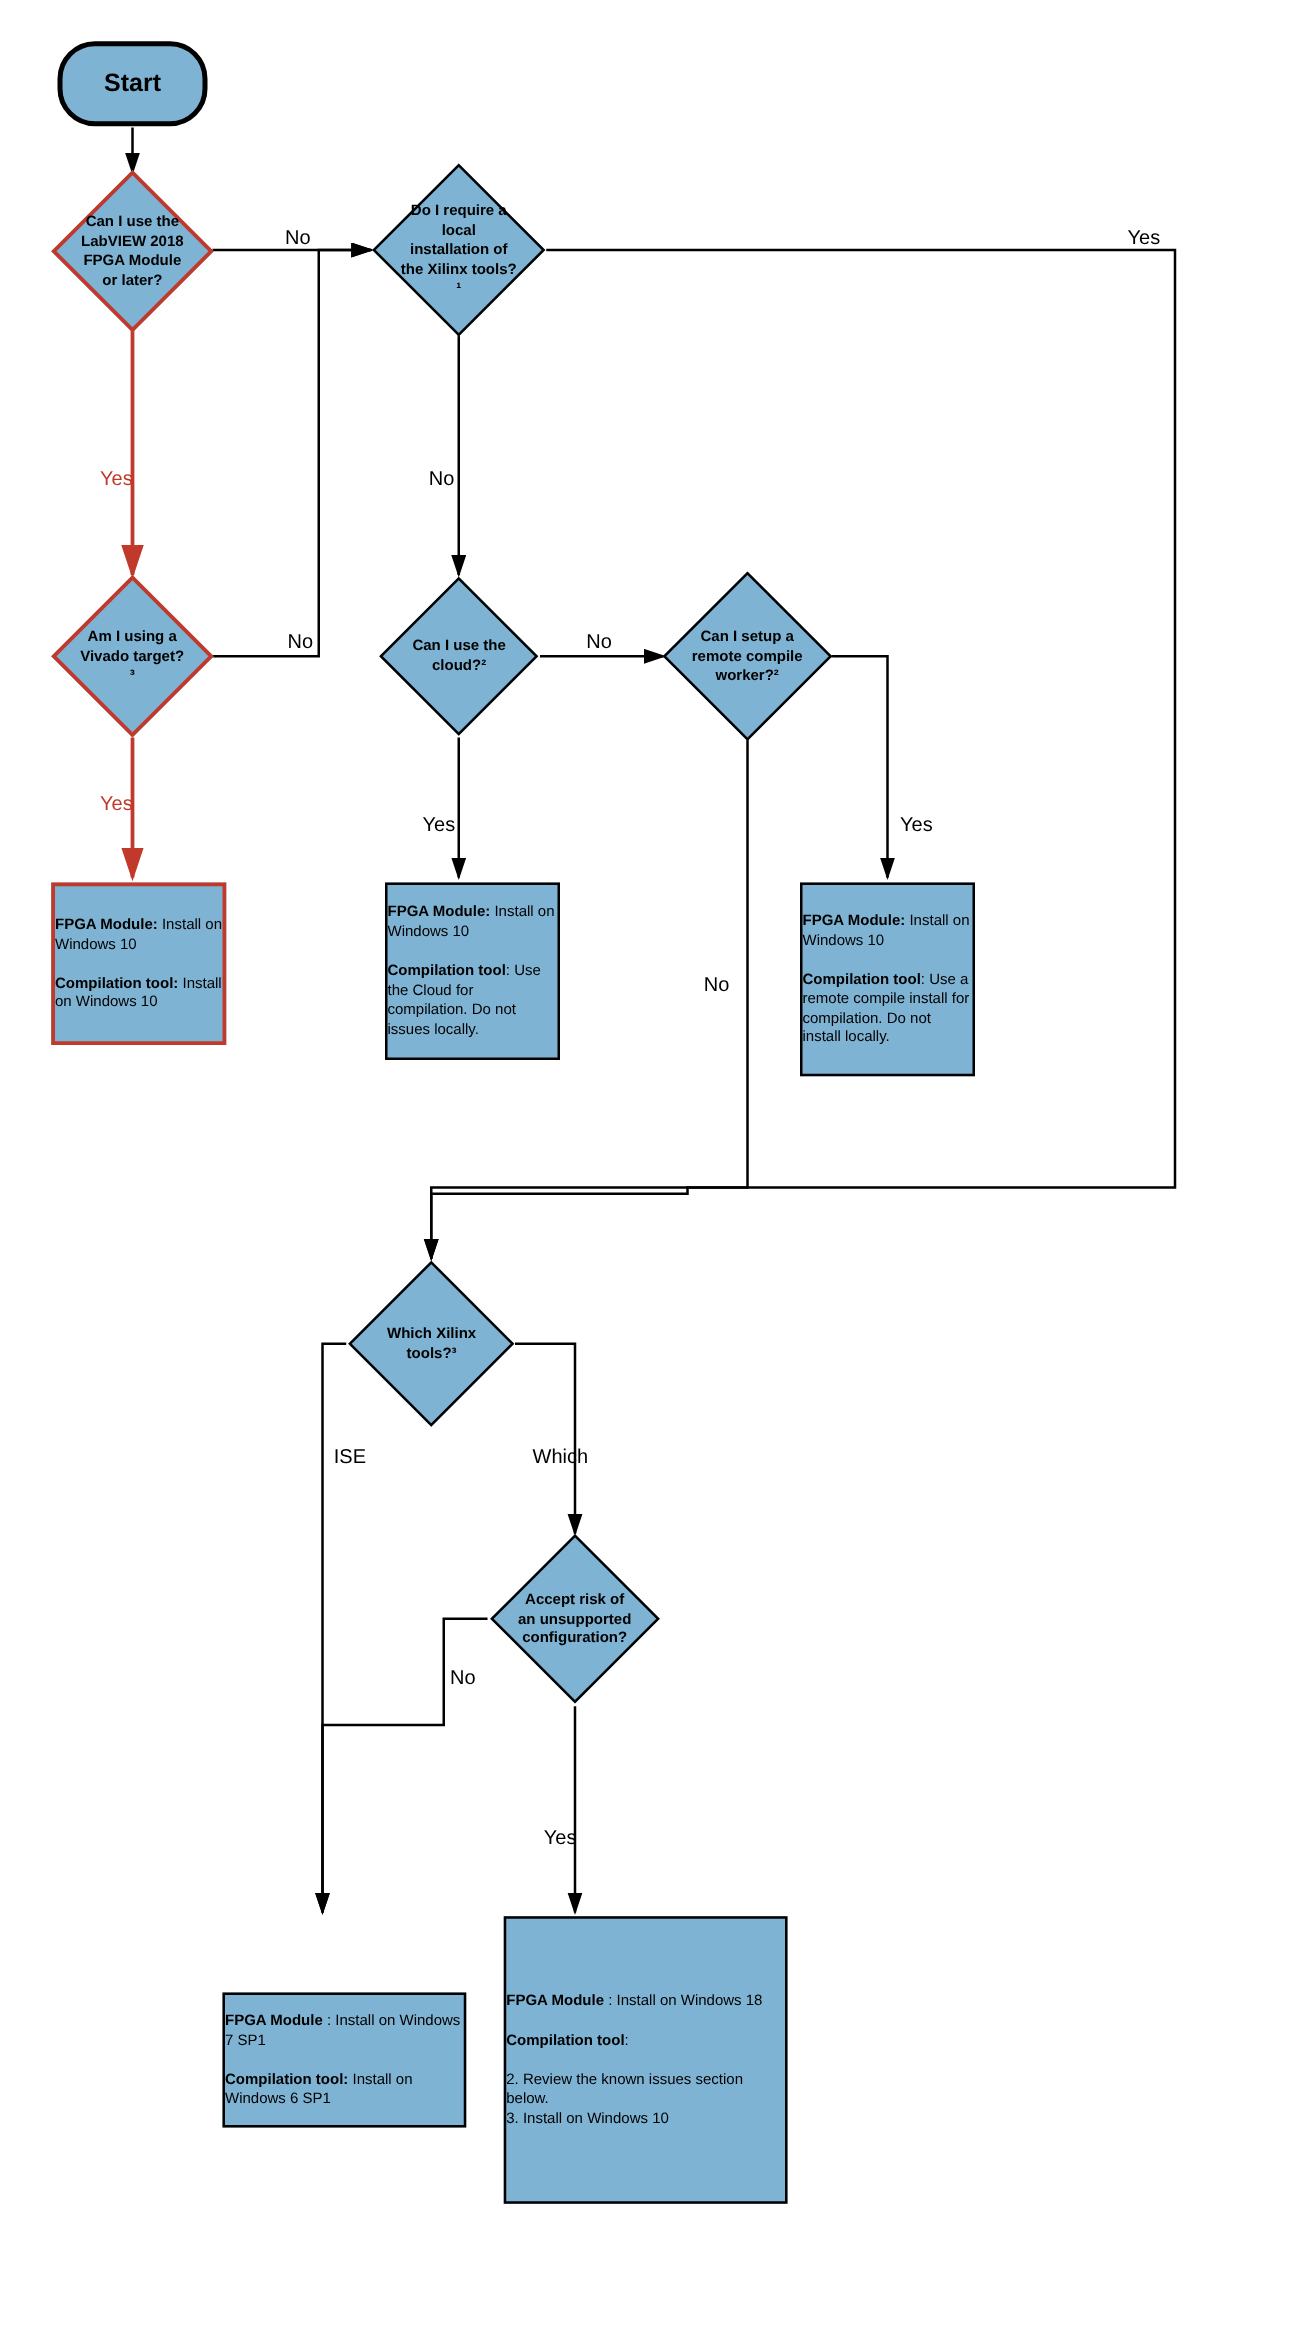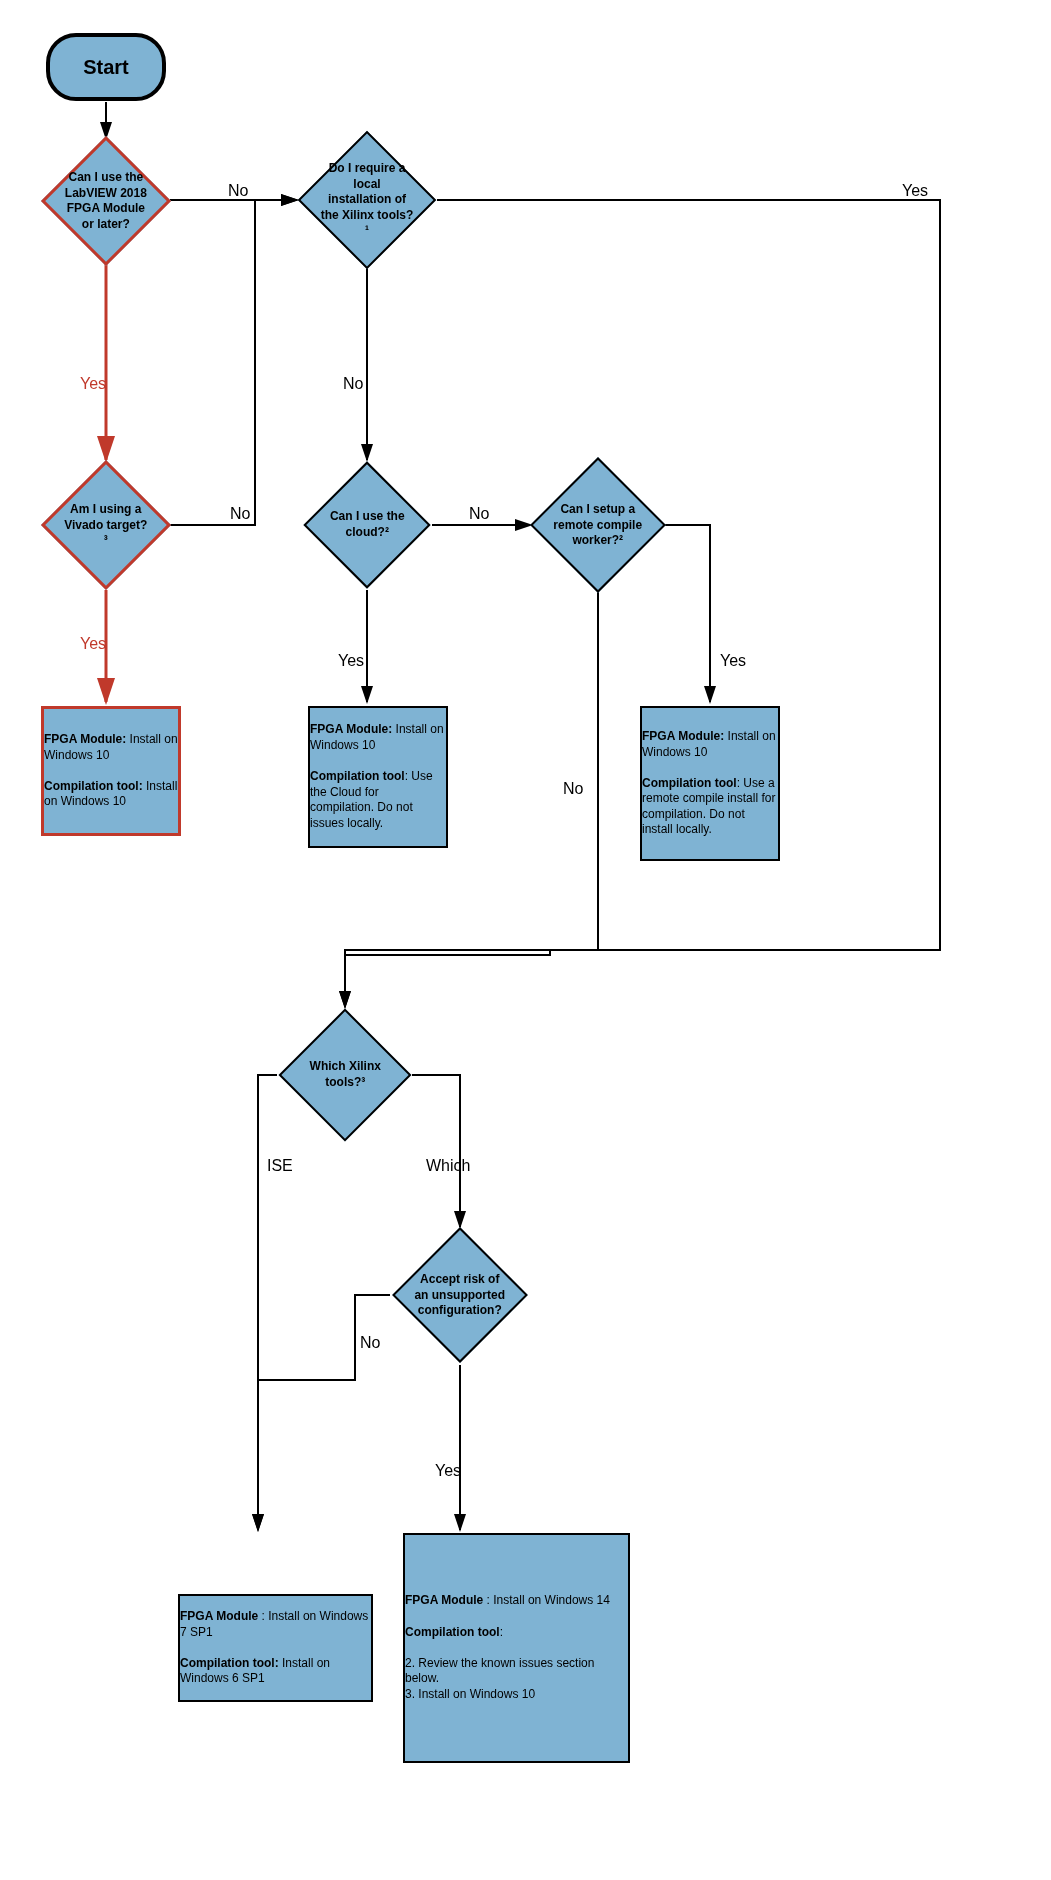--- a/index.html
+++ b/index.html
@@ -101,21 +101,21 @@
 
 <div class="node box" style="left:640px;top:706px;width:140px;height:155px">
  <div><b>FPGA Module:</b> <span>Install on Windows 10</span><br><br><b>Compilation tool</b><span>: Use a remote compile install for compilation. Do not install locally.</span></div>
 </div>
 
 <div class="node box" style="left:178px;top:1594px;width:195px;height:108px">
  <div><b>FPGA Module</b><span> : Install on Windows 7 SP1</span><br><br><b>Compilation tool:</b><span> Install on Windows 6 SP1</span></div>
 </div>
 
 <div class="node box" style="left:403px;top:1533px;width:227px;height:230px">
- <div><b>FPGA Module</b><span> : Install on Windows 14</span><br><br><b>Compilation tool</b>:<br><br><span>2. Review the known issues section below.</span><br><span>3. Install on Windows 10</span></div>
+ <div><b>FPGA Module</b><span> : Install on Windows 18</span><br><br><b>Compilation tool</b>:<br><br><span>2. Review the known issues section below.</span><br><span>3. Install on Windows 10</span></div>
 </div>
 
 <div class="label" style="left:80px;top:375px;color:#c0392b">Yes</div>
 <div class="label" style="left:228px;top:182px">No</div>
 <div class="label" style="left:230px;top:505px">No</div>
 <div class="label" style="left:80px;top:635px;color:#c0392b">Yes</div>
 <div class="label" style="left:343px;top:375px">No</div>
 <div class="label" style="left:902px;top:182px">Yes</div>
 <div class="label" style="left:469px;top:505px">No</div>
 <div class="label" style="left:338px;top:652px">Yes</div>

